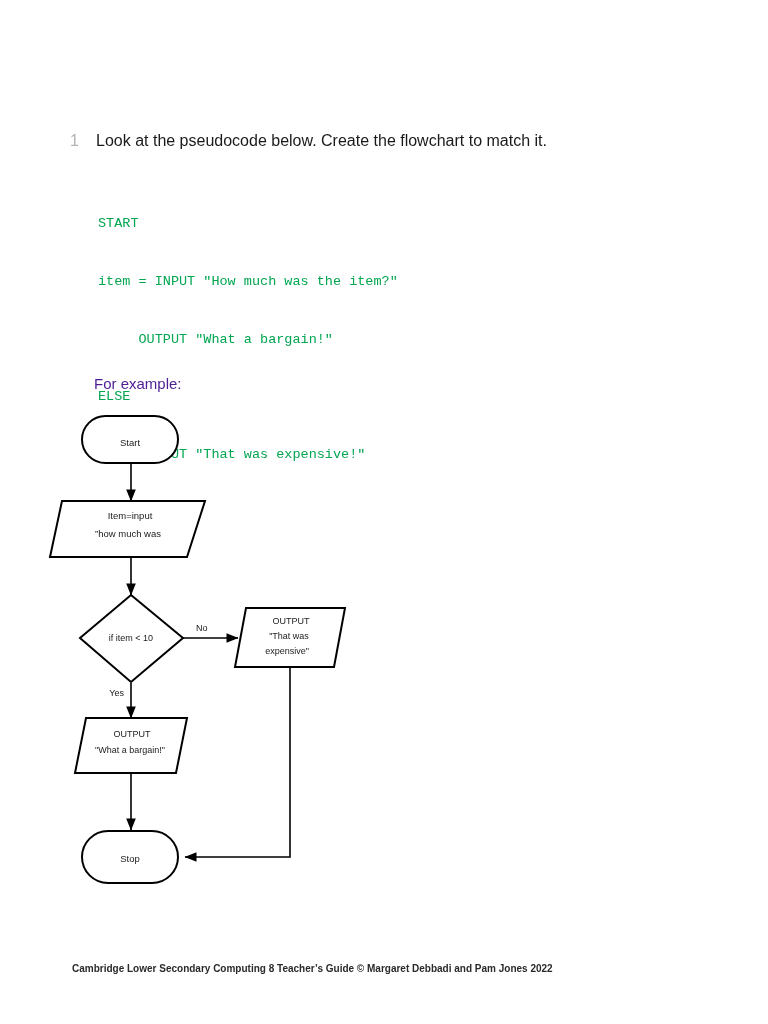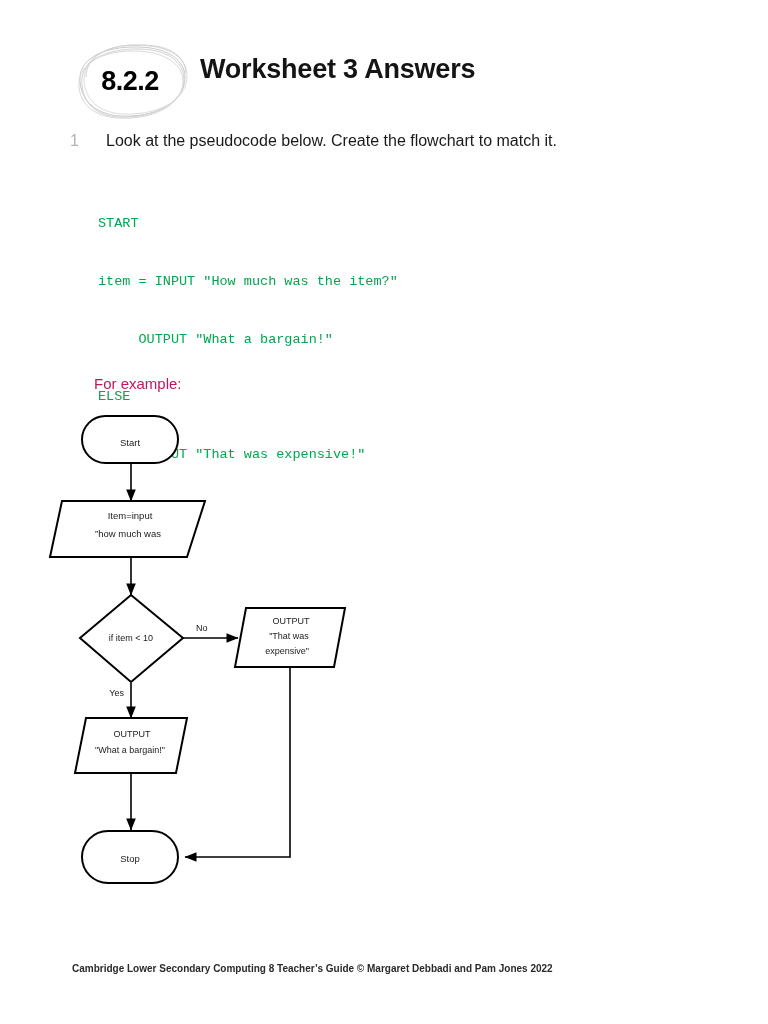--- a/index.html
+++ b/index.html
@@ -81,21 +81,20 @@
   .question-number {
     width: 26px;
     font-size: 16px;
     color: #b4b4b4;
     flex: none;
   }
   .question-text {
     font-size: 16px;
     color: #1a1a1a;
     white-space: nowrap;
-    margin-left: 10px;
   }
 
   
   .pseudocode {
     position: absolute;
     left: 98px;
     top: 176px;
     font-family: "Liberation Mono", monospace;
     font-size: 13.5px;
     line-height: 19.2px;
@@ -103,21 +102,21 @@
     white-space: pre;
   }
   .pseudocode .ln { display: block; white-space: pre; }
 
   
   .for-example {
     position: absolute;
     left: 94px;
     top: 375px;
     font-size: 15px;
-    color: #be185d;
+    color: #4c1d95;
   }
 
   
   .flowchart {
     position: absolute;
     left: 40px;
     top: 405px;
     width: 340px;
     height: 490px;
   }
@@ -152,37 +151,20 @@
     font-weight: bold;
     color: #2a2a2a;
     white-space: nowrap;
   }
 </style>
 </head>
 <body>
 
 <div class="page">
 
-  <div class="header">
-
-    <div class="badge">
-      <svg class="badge-scribble" viewBox="0 0 120 78">
-        <g fill="none" stroke="#c9c9c9" stroke-width="1">
-          <path d="M10,40 C8,18 30,6 62,5 C94,4 114,16 115,34 C116,54 96,72 62,74 C30,76 12,62 10,40 Z"></path>
-          <path d="M12,43 C9,21 32,8 63,7 C96,6 113,19 114,36 C115,56 93,73 60,75 C29,77 14,64 12,43 Z" stroke="#d2d2d2"></path>
-          <path d="M14,38 C13,17 34,4 64,3 C97,3 116,14 117,33 C118,53 98,70 63,72 C31,74 15,59 14,38 Z" stroke="#dcdcdc"></path>
-          <path d="M9,45 C7,24 28,10 60,9 C92,8 112,21 113,38 C114,57 94,74 61,76 C29,78 11,66 9,45 Z" stroke="#d8d8d8"></path>
-          <path d="M16,35 C16,15 37,3 66,3 C98,2 115,13 116,31" stroke="#cfcfcf"></path>
-        </g>
-      </svg>
-      <div class="badge-number">8.2.2</div>
-    </div>
-
-    <div class="worksheet-title">Worksheet 3 Answers</div>
-  </div>
 
   <div class="question-row">
     <span class="question-number">1</span>
     <span class="question-text">Look at the pseudocode below. Create the flowchart to match it.</span>
   </div>
 
   <div class="pseudocode">
     <span class="ln">START</span>
     <span class="ln">item = INPUT "How much was the item?"</span>
     <span class="ln">     OUTPUT "What a bargain!"</span>

